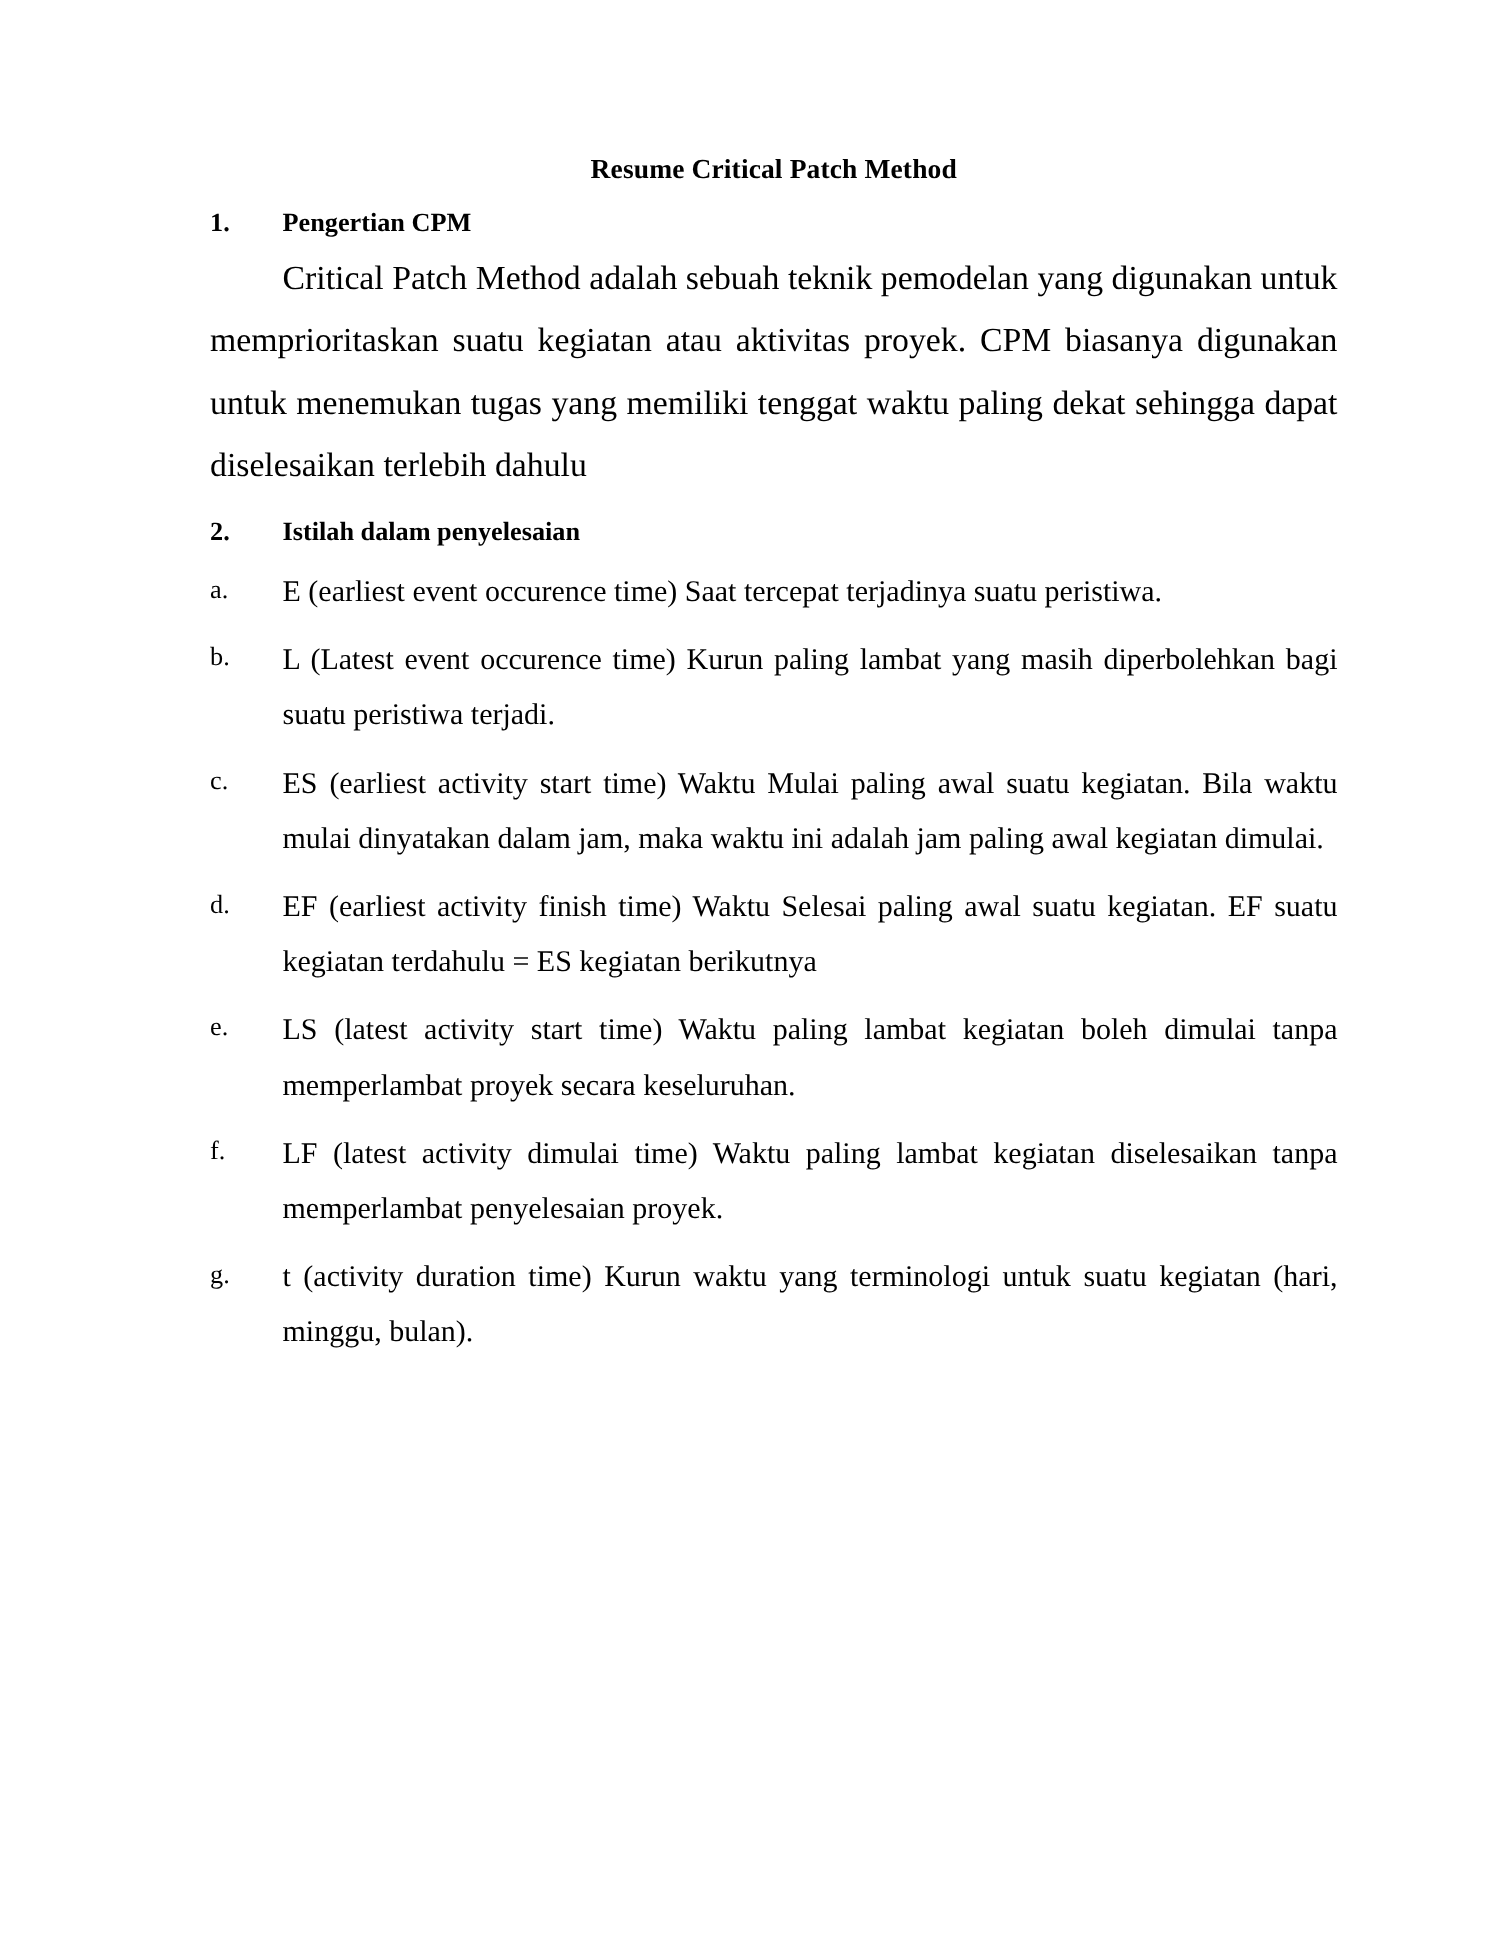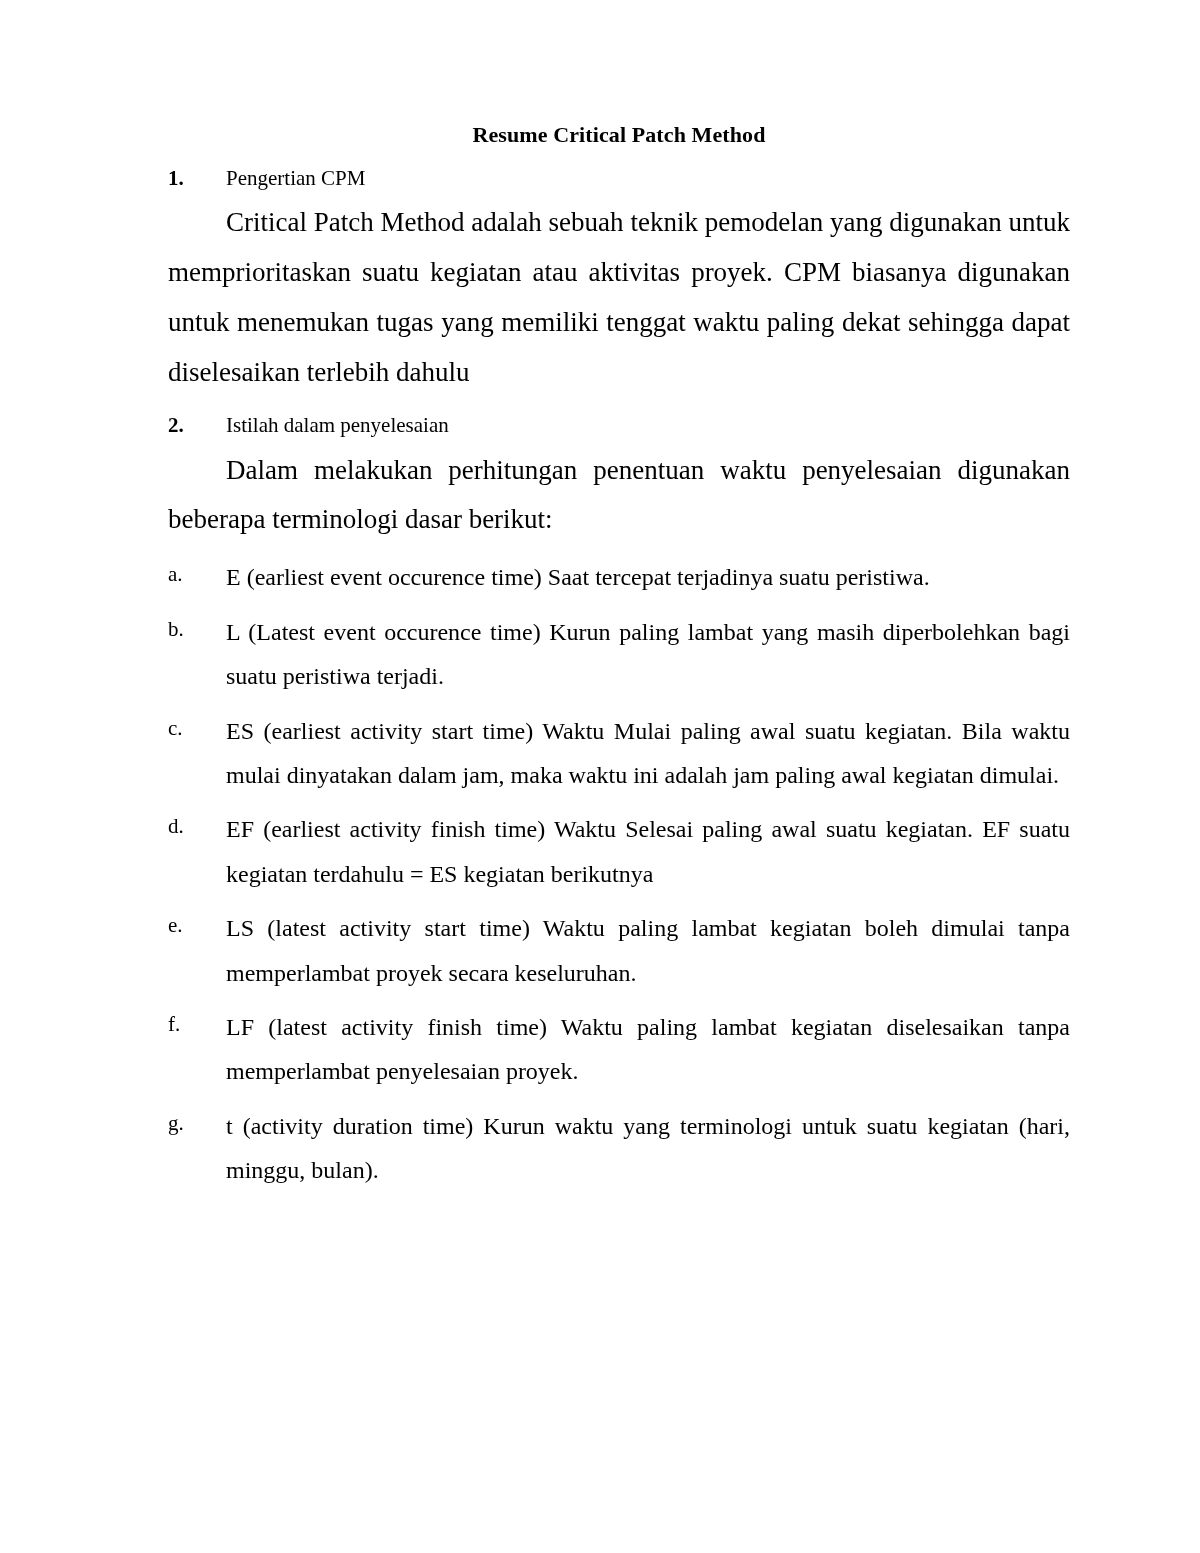--- a/index.html
+++ b/index.html
@@ -34,21 +34,21 @@
     margin-top: 12px;
   }
   .num-marker {
     font-weight: bold;
     font-size: 21px;
     width: 58px;
     flex: 0 0 58px;
     line-height: 1.5;
   }
   .num-heading {
-    font-weight: normal;
+    font-weight: bold;
     font-size: 21px;
     line-height: 1.5;
   }
   p.body-par {
     font-size: 27px;
     line-height: 1.85;
     text-align: justify;
     text-justify: inter-word;
     margin: 4px 0 0 0;
     text-indent: 58px;
@@ -85,21 +85,20 @@
   <div class="num-item">
     <span class="num-marker">1.</span>
     <span class="num-heading">Pengertian CPM</span>
   </div>
   <p class="body-par">Critical Patch Method adalah sebuah teknik pemodelan yang digunakan untuk memprioritaskan suatu kegiatan atau aktivitas proyek. CPM biasanya digunakan untuk menemukan tugas yang memiliki tenggat waktu paling dekat sehingga dapat diselesaikan terlebih dahulu</p>
 
   <div class="num-item">
     <span class="num-marker">2.</span>
     <span class="num-heading">Istilah dalam penyelesaian</span>
   </div>
-  <p class="body-par">Dalam melakukan perhitungan penentuan waktu penyelesaian digunakan beberapa terminologi dasar berikut:</p>
 
   <div class="alpha-list">
 
     <div class="alpha-item">
       <span class="alpha-marker">a.</span>
       <span class="alpha-text">E (earliest event occurence time) Saat tercepat terjadinya suatu peristiwa.</span>
     </div>
 
     <div class="alpha-item">
       <span class="alpha-marker">b.</span>
@@ -116,21 +115,21 @@
       <span class="alpha-text">EF (earliest activity finish time) Waktu Selesai paling awal suatu kegiatan. EF suatu kegiatan terdahulu = ES kegiatan berikutnya</span>
     </div>
 
     <div class="alpha-item">
       <span class="alpha-marker">e.</span>
       <span class="alpha-text">LS (latest activity start time) Waktu paling lambat kegiatan boleh dimulai tanpa memperlambat proyek secara keseluruhan.</span>
     </div>
 
     <div class="alpha-item">
       <span class="alpha-marker">f.</span>
-      <span class="alpha-text">LF (latest activity finish time) Waktu paling lambat kegiatan diselesaikan tanpa memperlambat penyelesaian proyek.</span>
+      <span class="alpha-text">LF (latest activity dimulai time) Waktu paling lambat kegiatan diselesaikan tanpa memperlambat penyelesaian proyek.</span>
     </div>
 
     <div class="alpha-item">
       <span class="alpha-marker">g.</span>
       <span class="alpha-text">t (activity duration time) Kurun waktu yang terminologi untuk suatu kegiatan (hari, minggu, bulan).</span>
     </div>
 
   </div>
 
 </div>

